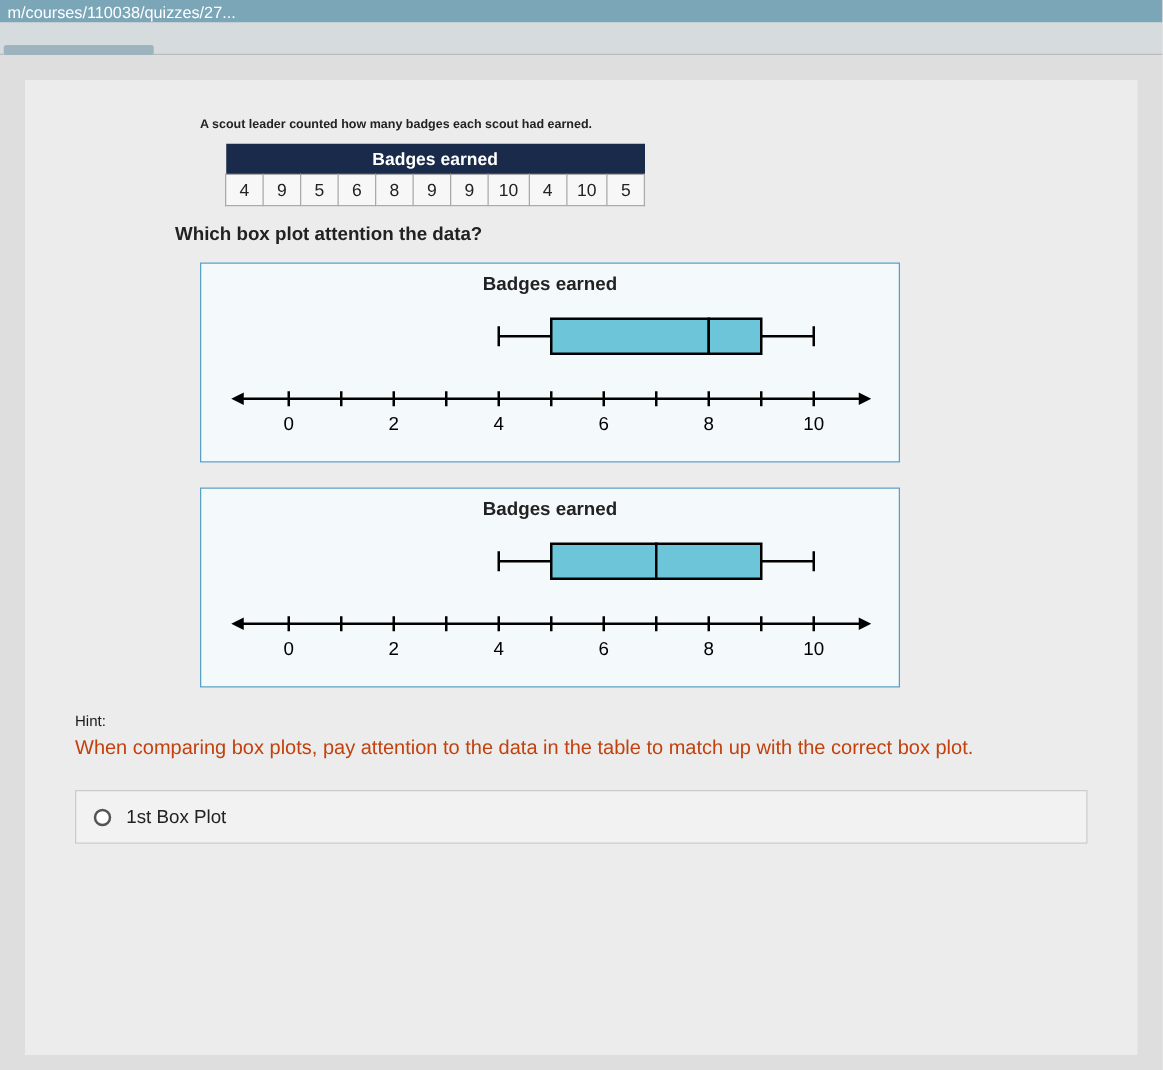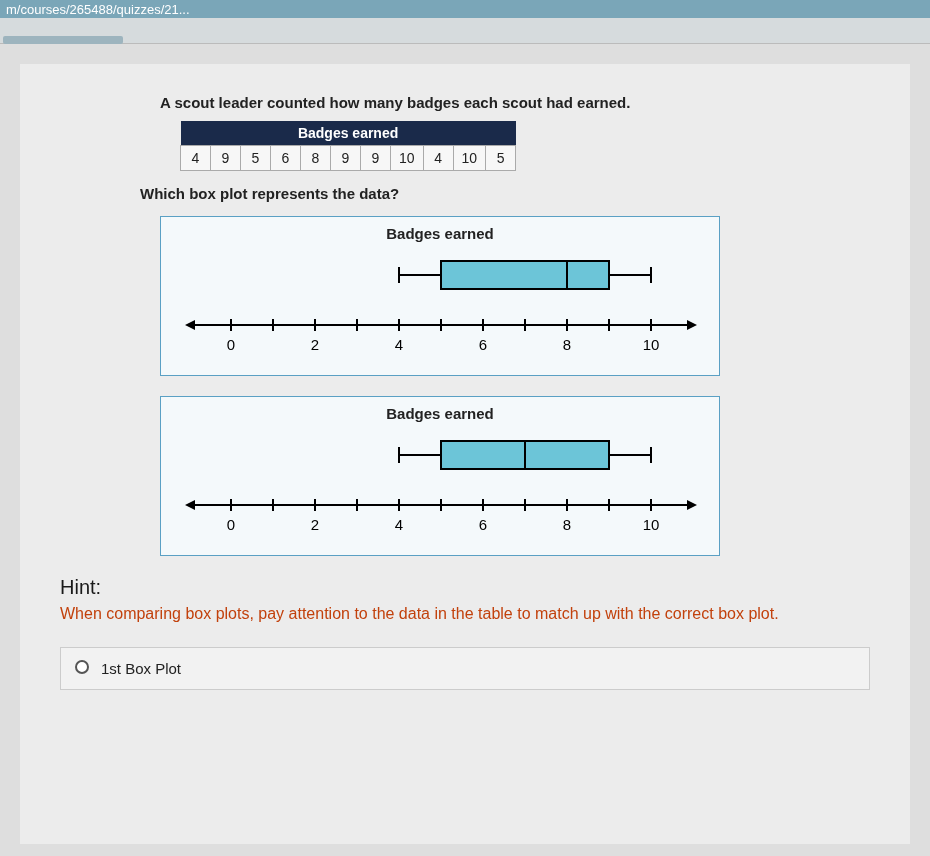--- a/index.html
+++ b/index.html
@@ -35,21 +35,21 @@
     border-radius: 2px;
   }
   .content-frame {
     margin: 20px 20px 20px 20px;
     background: #ececec;
     padding: 30px 40px 40px 40px;
     min-height: 780px;
   }
   .intro {
     margin-left: 100px;
-    font-size: 15px;
+    font-size: 10px;
     font-weight: 600;
     margin-bottom: 10px;
   }
   .data-table {
     margin-left: 120px;
     border-collapse: collapse;
     font-size: 14px;
     margin-bottom: 14px;
   }
   .data-table th {
@@ -93,56 +93,56 @@
     color: #222;
   }
   .plot-svg {
     position: absolute;
     top: 28px;
     left: 20px;
     width: 520px;
     height: 120px;
   }
   .hint-label {
-    font-size: 20px;
+    font-size: 12px;
     margin-top: 10px;
     margin-bottom: 6px;
     font-weight: 400;
     color: #1a1a1a;
   }
   .hint-body {
     font-size: 16px;
     margin-bottom: 24px;
     color: #c2410c;
   }
   .answer {
     border: 1px solid #ccc;
     background: #f2f2f2;
     padding: 12px 14px;
     margin-bottom: 8px;
     font-size: 15px;
     display: flex;
-    align-items: flex-start;
+    align-items: center;
     gap: 12px;
     cursor: pointer;
   }
   .radio {
     width: 14px;
     height: 14px;
     border: 2px solid #555;
     border-radius: 50%;
     background: #fff;
     flex-shrink: 0;
   }
 </style>
 </head>
 <body>
 
 <div class="url-bar">
-  <span>m/courses/265488/quizzes/21...</span>
+  <span>m/courses/110038/quizzes/27...</span>
 </div>
 <div class="separator-band">
   <div class="tab-hint"></div>
 </div>
 
 <div class="content-frame">
 
   <div class="intro">A scout leader counted how many badges each scout had earned.</div>
 
   <table class="data-table">
@@ -161,21 +161,21 @@
         <td>9</td>
         <td>9</td>
         <td>10</td>
         <td>4</td>
         <td>10</td>
         <td>5</td>
       </tr>
     </tbody>
   </table>
 
-  <div class="q">Which box plot represents the data?</div>
+  <div class="q">Which box plot attention the data?</div>
 
   <div class="plot-holder">
 
     <div class="box-plot-card">
       <div class="plot-title">Badges earned</div>
       <svg class="plot-svg" viewBox="0 0 520 120">
 
         <line x1="10" y1="80" x2="510" y2="80" stroke="#000" stroke-width="2"></line>
         <polygon points="4,80 14,75 14,85" fill="#000"></polygon>
         <polygon points="516,80 506,75 506,85" fill="#000"></polygon>

